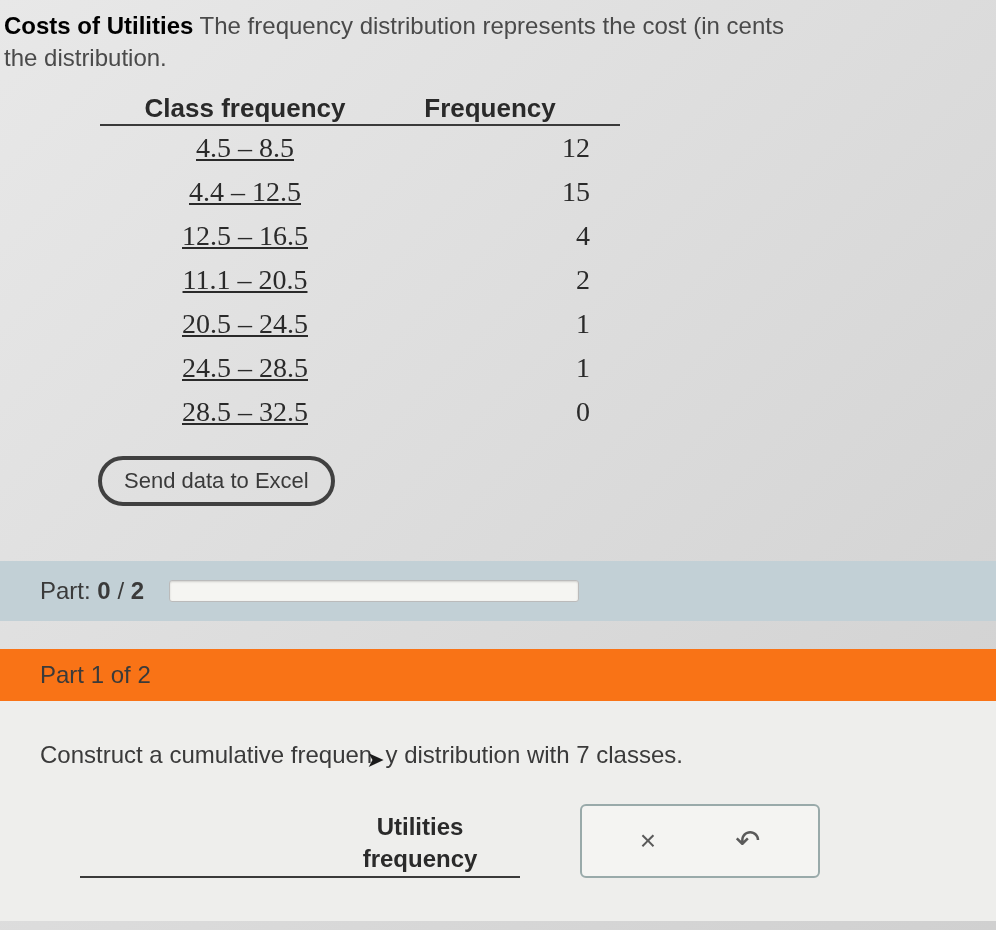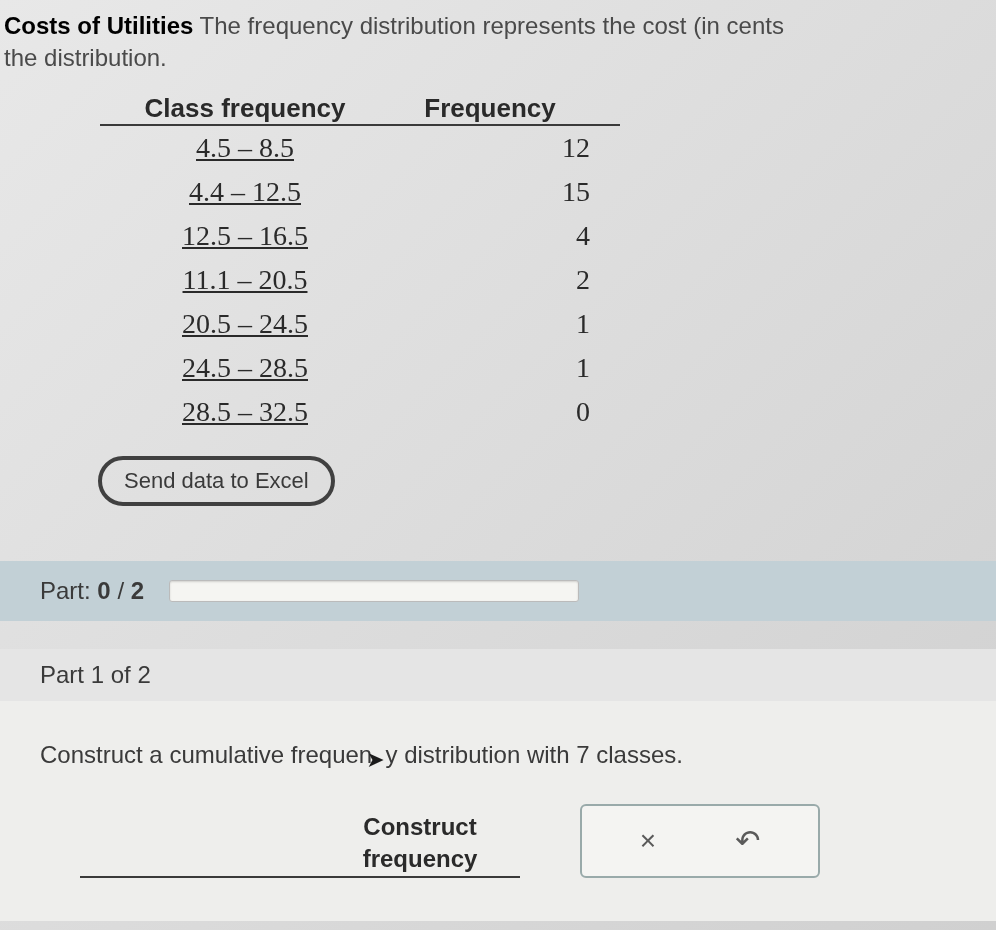--- a/index.html
+++ b/index.html
@@ -95,21 +95,21 @@
   .progress-bar-outer {
     width: 410px;
     height: 22px;
     background: #f5f5f2;
     border: 1px solid #bbb;
     border-radius: 3px;
     box-shadow: inset 0 1px 2px rgba(0,0,0,0.15);
   }
   .part-section-header {
     margin-top: 28px;
-    background: #e5e5e5;
+    background: #f97316;
     height: 52px;
     display: flex;
     align-items: center;
     padding-left: 40px;
     font-size: 24px;
     color: #3a3a3a;
   }
   .part-body {
     background: #eeeeec;
     padding: 40px 40px 20px 40px;
@@ -230,21 +230,21 @@
 
   <div class="part-section-header">Part 1 of 2</div>
 
   <div class="part-body">
     <div class="instruction">
       <span>Construct a cumulative frequen</span><span class="cursor-icon">➤</span>&nbsp;&nbsp;<span>y distribution with 7 classes.</span>
     </div>
     <div class="sub-header" style="position:relative;">
       <div class="hr-left" style="bottom:0;"></div>
       <div class="cum-header">
-        <div>Construct</div>
+        <div>Utilities</div>
         <div>frequency</div>
       </div>
       <div class="tool-box">
         <span class="tool-x">×</span>
         <span class="tool-undo">↶</span>
       </div>
     </div>
   </div>
 </div>
 

